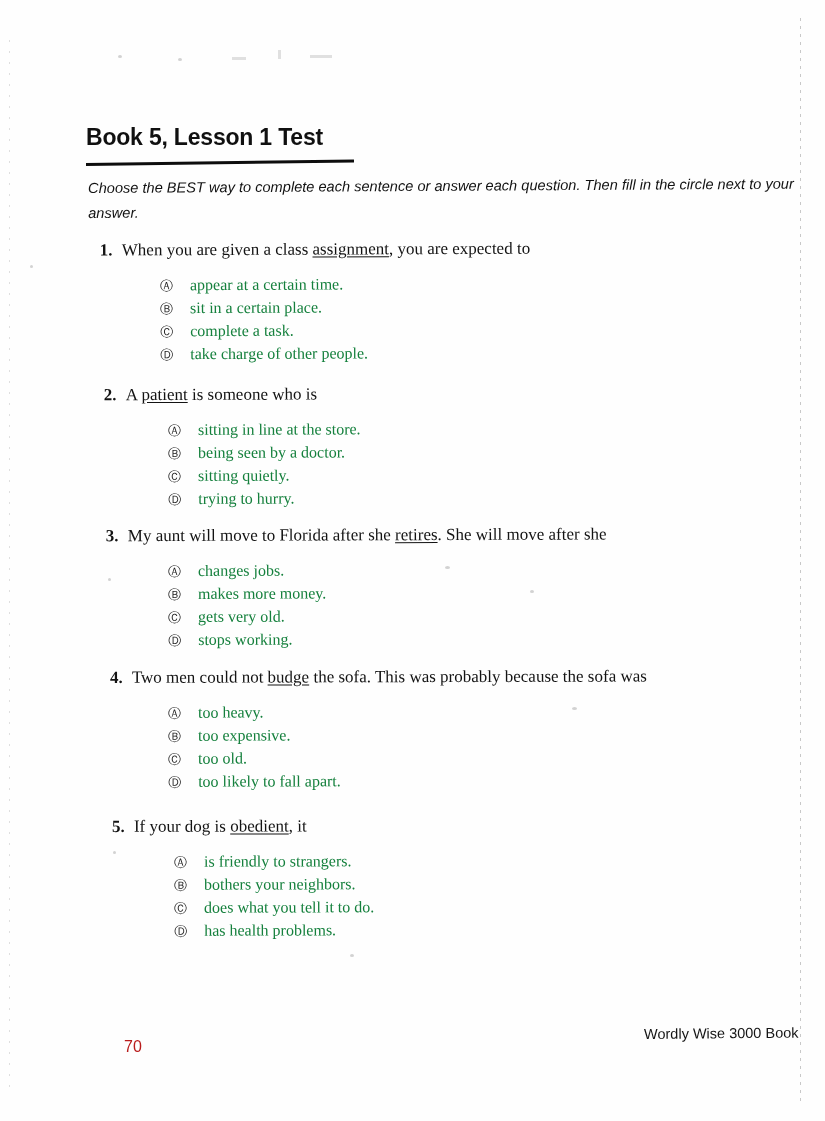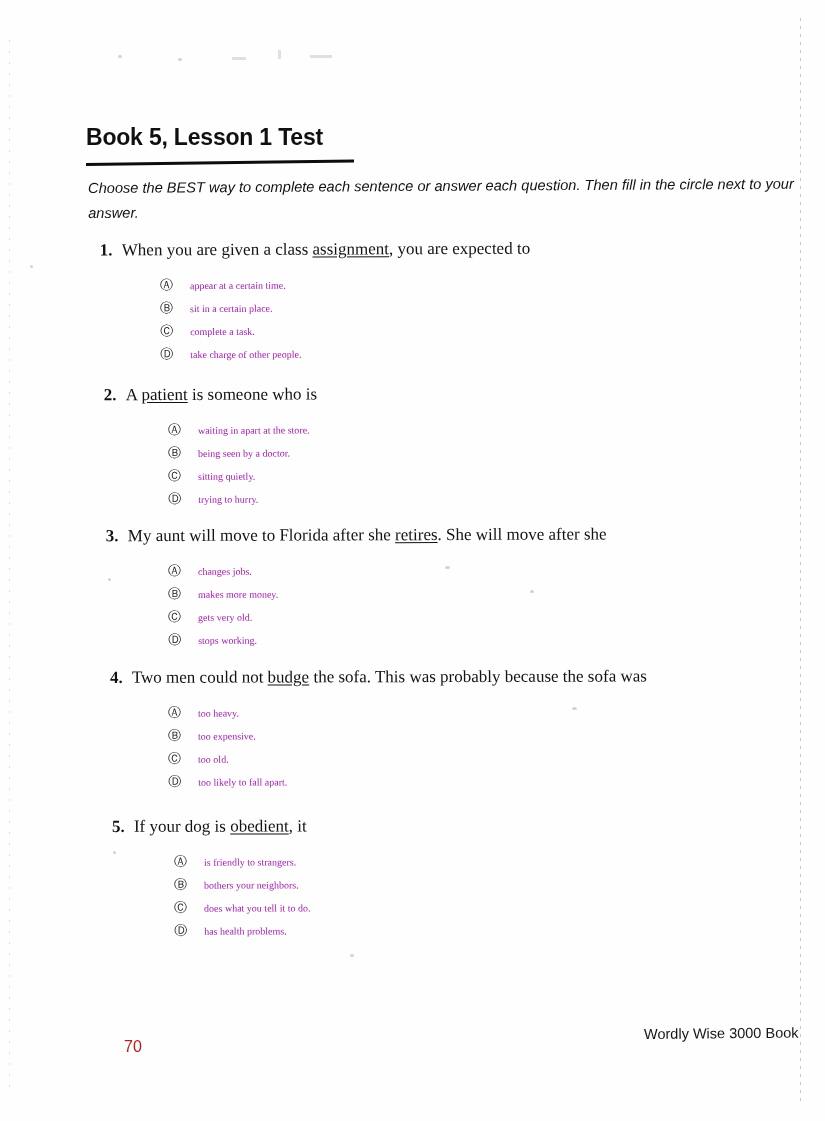--- a/index.html
+++ b/index.html
@@ -165,23 +165,23 @@
   }
   .bubble {
     width: 30px;
     flex: 0 0 30px;
     font-family: "DejaVu Sans", sans-serif;
     font-size: 13px;
     color: #1a1a1a;
     line-height: 23px;
   }
   .opt-text {
-    font-size: 10px;
+    font-size: 16px;
     line-height: 23px;
-    color: #a21caf;
+    color: #15803d;
     white-space: nowrap;
   }
 
   
   #q1 { left: 100px; top: 238px; transform: rotate(-0.25deg); }
   #q1 .options { padding-left: 60px; }
   #q2 { left: 104px; top: 383px; transform: rotate(-0.2deg); }
   #q2 .options { padding-left: 64px; }
   #q3 { left: 106px; top: 524px; transform: rotate(-0.2deg); }
   #q3 .options { padding-left: 62px; }
@@ -261,21 +261,21 @@
     </div>
   </div>
 
   <div class="question" id="q2">
     <div class="q-stem">
       <span class="q-num">2.</span><span>A </span><span class="vocab">patient</span><span> is someone who is</span>
     </div>
     <div class="options">
       <div class="option">
         <span class="bubble">Ⓐ</span>
-        <span class="opt-text">waiting in apart at the store.</span>
+        <span class="opt-text">sitting in line at the store.</span>
       </div>
       <div class="option">
         <span class="bubble">Ⓑ</span>
         <span class="opt-text">being seen by a doctor.</span>
       </div>
       <div class="option">
         <span class="bubble">Ⓒ</span>
         <span class="opt-text">sitting quietly.</span>
       </div>
       <div class="option">

